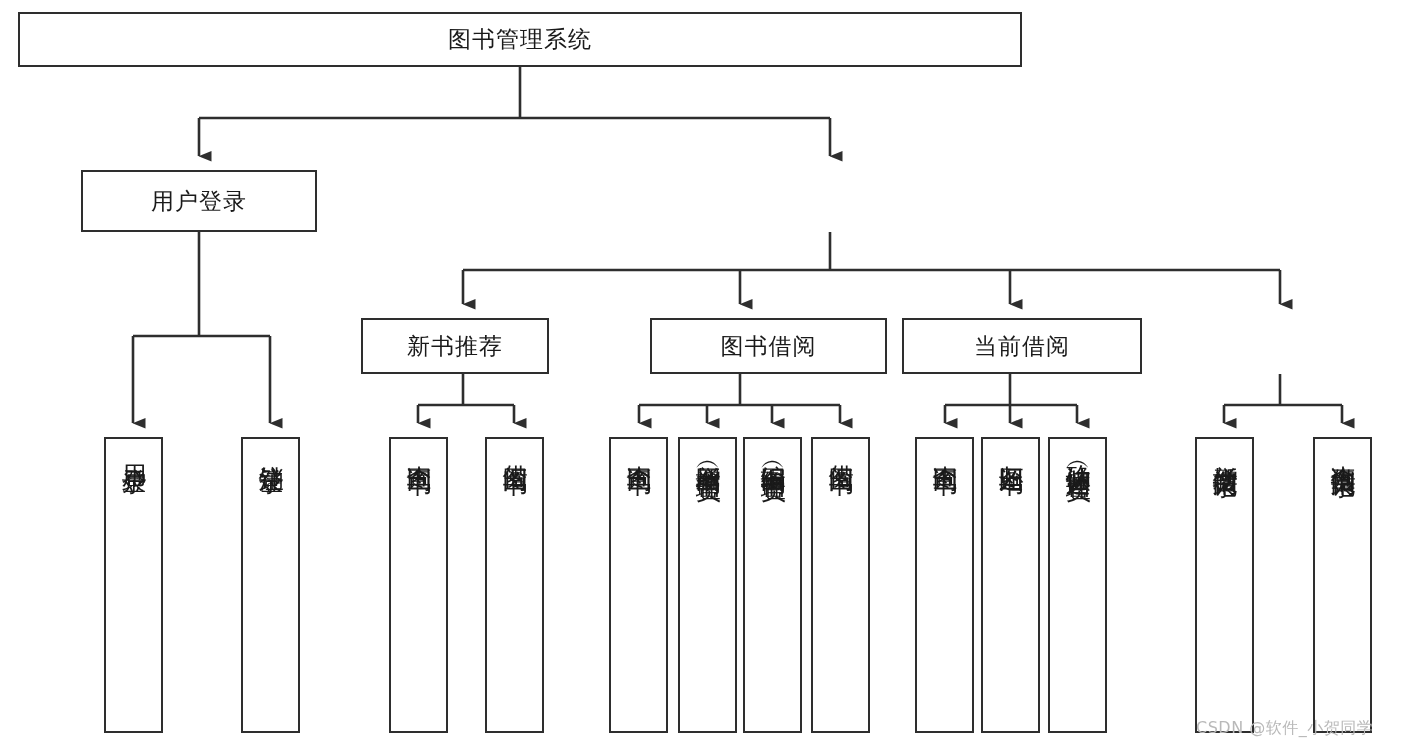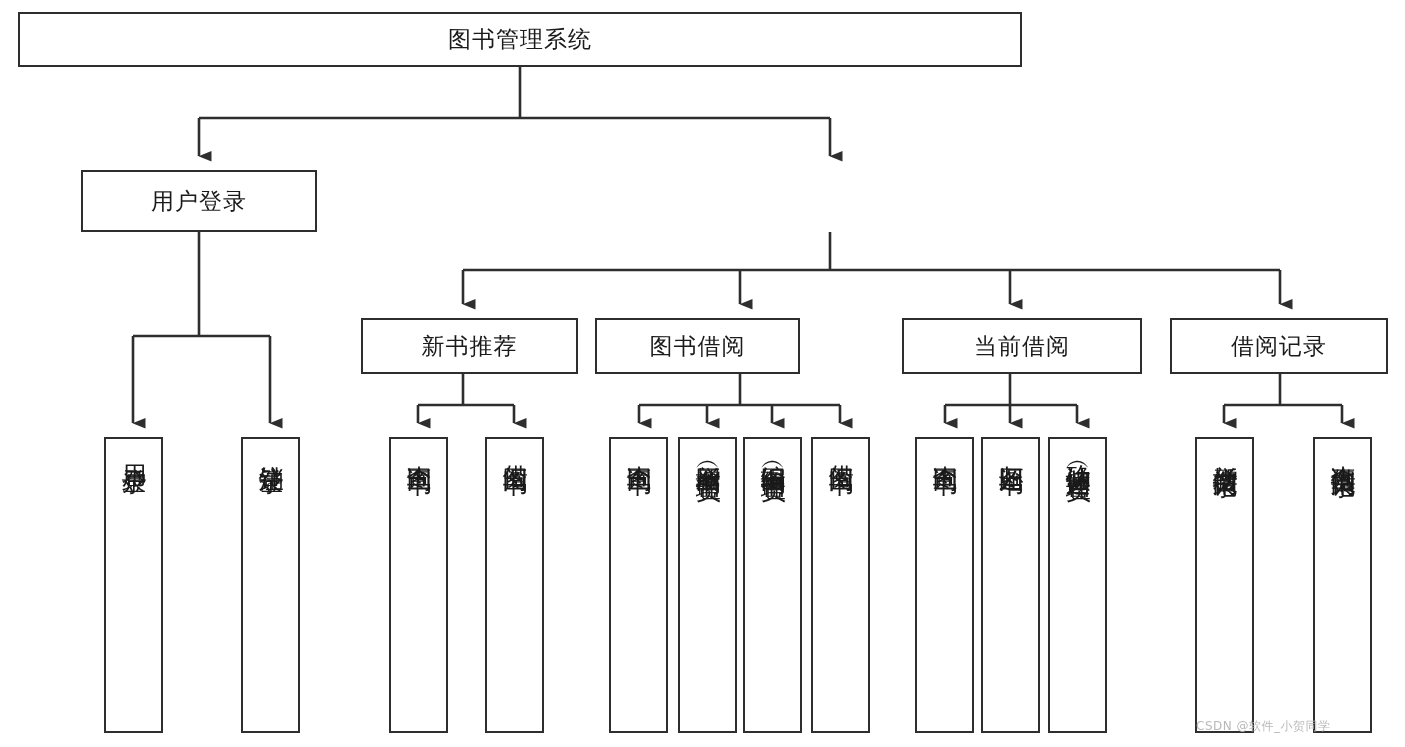--- a/index.html
+++ b/index.html
@@ -58,21 +58,21 @@
   .node.vert .node-label {
     writing-mode: vertical-rl;
     text-orientation: upright;
     font-size: 25px;
     line-height: 1.05;
     letter-spacing: 2px;
     white-space: nowrap;
   }
   .watermark {
     position: absolute;
-    font-size: 12px;
+    font-size: 16px;
     color: #b9b9b9;
     white-space: nowrap;
     letter-spacing: 0.5px;
   }
 </style>
 </head>
 <body>
 
 <div id="canvas">
 
@@ -127,31 +127,28 @@
   </svg>
 
   <div class="node horiz root" style="left:18px; top:12px; width:1004px; height:55px;">
     <span class="node-label">图书管理系统</span>
   </div>
 
   <div class="node horiz" style="left:81px; top:170px; width:236px; height:62px;">
     <span class="node-label">用户登录</span>
   </div>
 
-  <div class="node horiz" style="left:361px; top:318px; width:217px; height:56px;">
+  <div class="node horiz" style="left:361px; top:318px; width:188px; height:56px;">
     <span class="node-label">新书推荐</span>
   </div>
-  <div class="node horiz" style="left:595px; top:318px; width:205px; height:56px;">
+  <div class="node horiz" style="left:650px; top:318px; width:237px; height:56px;">
     <span class="node-label">图书借阅</span>
   </div>
   <div class="node horiz" style="left:902px; top:318px; width:240px; height:56px;">
     <span class="node-label">当前借阅</span>
-  </div>
-  <div class="node horiz" style="left:1170px; top:318px; width:218px; height:56px;">
-    <span class="node-label">借阅记录</span>
   </div>
 
   <div class="node vert" style="left:104px; top:437px; width:59px; height:296px;">
     <span class="node-label">用户登录</span>
   </div>
   <div class="node vert" style="left:241px; top:437px; width:59px; height:296px;">
     <span class="node-label">注销登录</span>
   </div>
 
   <div class="node vert" style="left:389px; top:437px; width:59px; height:296px;">

